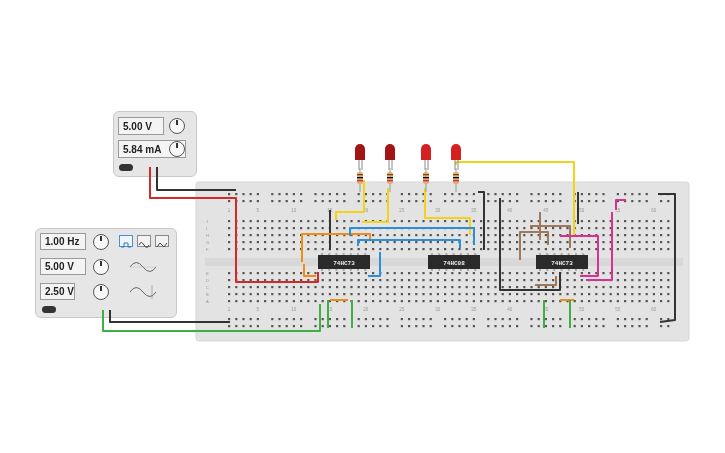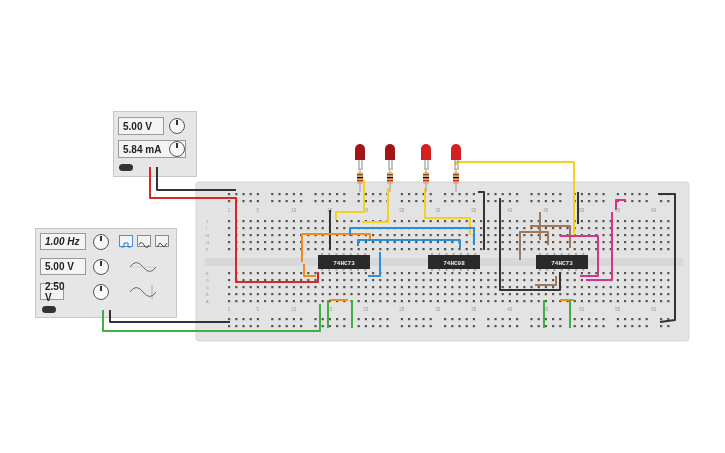--- a/index.html
+++ b/index.html
@@ -1,39 +1,39 @@
 <!DOCTYPE html>
 <html><head>
 <meta charset="utf-8">
 <style>
   html, body { margin: 0; padding: 0; background: #ffffff; }
   body { width: 725px; height: 453px; position: relative; overflow: hidden; font-family: "Liberation Sans", sans-serif; }
   #stage { position: absolute; left: 0; top: 0; width: 725px; height: 453px; }
-  .instrument { position: absolute; background: #e6e6e6; border: 1px solid #c8c8c8; border-radius: 0; }
+  .instrument { position: absolute; background: #e6e6e6; border: 1px solid #c8c8c8; border-radius: 6px; }
   .lcd { position: absolute; background: #f4f4f4; border: 1px solid #9a9a9a; font-weight: bold; font-size: 10px; color: #222; padding-left: 4px; box-sizing: border-box; display: flex; align-items: center; }
   .knob { position: absolute; width: 16px; height: 16px; border-radius: 50%; background: #f8f8f8; border: 1.5px solid #555; box-sizing: border-box; }
   .knob::after { content: ""; position: absolute; left: 6px; top: 1px; width: 1.5px; height: 5px; background: #333; }
   .wbtn { position: absolute; width: 14px; height: 12px; border: 1px solid #8a8a8a; background: #f2f2f2; box-sizing: border-box; }
   .wbtn.active { border-color: #4a90d9; background: #eef5fc; }
 </style>
 </head>
 <body>
 
 <div id="stage">
 
   <div class="instrument" style="left:113px;top:111px;width:82px;height:64px;">
     <div class="lcd" style="left:4px;top:5px;width:46px;height:18px;">5.00 V</div>
     <div class="knob" style="left:55px;top:6px;"></div>
     <div class="lcd" style="left:4px;top:28px;width:68px;height:18px;">5.84 mA</div>
     <div class="knob" style="left:55px;top:29px;"></div>
     <div style="position:absolute;left:5px;top:52px;width:14px;height:7px;border-radius:4px;background:#333;"></div>
   </div>
 
   <div class="instrument" style="left:35px;top:228px;width:140px;height:88px;">
-    <div class="lcd" style="left:4px;top:4px;width:46px;height:17px;font-style:italic;">1.00 Hz</div>
+    <div class="lcd" style="left:4px;top:4px;width:46px;height:17px;">1.00 Hz</div>
     <div class="knob" style="left:57px;top:5px;"></div>
     <div class="wbtn active" style="left:83px;top:6px;">
       <svg width="12" height="10" viewBox="0 0 12 10">
           <path d="M1 7 H4 V3 H8 V7 H11" stroke="#2a7ac0" fill="none" stroke-width="1"></path>
         </svg>
     </div>
     <div class="wbtn" style="left:101px;top:6px;">
       <svg width="12" height="10" viewBox="0 0 12 10">
           <path d="M1 5 Q3 0 6 5 T11 5" stroke="#444" fill="none" stroke-width="1"></path>
         </svg>
@@ -42,21 +42,21 @@
       <svg width="12" height="10" viewBox="0 0 12 10">
           <path d="M1 7 L4 3 L8 7 L11 3" stroke="#444" fill="none" stroke-width="1"></path>
         </svg>
     </div>
     <div class="lcd" style="left:4px;top:29px;width:46px;height:17px;">5.00 V</div>
     <div class="knob" style="left:57px;top:30px;"></div>
     <svg style="position:absolute;left:92px;top:29px;" width="30" height="18" viewBox="0 0 30 18">
         <path d="M2 9 Q8 0 15 9 T28 9" stroke="#666" fill="none" stroke-width="1"></path>
         <line x1="2" y1="9" x2="28" y2="9" stroke="#bbb" stroke-width="0.5"></line>
       </svg>
-    <div class="lcd" style="left:4px;top:54px;width:24px;height:17px;">2.50 V</div>
+    <div class="lcd" style="left:4px;top:54px;width:35px;height:17px;">2.50 V</div>
     <div class="knob" style="left:57px;top:55px;"></div>
     <svg style="position:absolute;left:92px;top:54px;" width="30" height="18" viewBox="0 0 30 18">
         <path d="M2 9 Q8 0 15 9 T28 9" stroke="#666" fill="none" stroke-width="1"></path>
         <line x1="24" y1="2" x2="24" y2="16" stroke="#888" stroke-width="0.6"></line>
       </svg>
     <div style="position:absolute;left:6px;top:77px;width:14px;height:7px;border-radius:4px;background:#333;"></div>
   </div>
 
   <svg id="board-svg" width="725" height="453" style="position:absolute;left:0;top:0;pointer-events:none;">
     <rect x="196" y="182" width="493" height="159" rx="3" fill="#e3e3e3" stroke="#d6d6d6"></rect>

